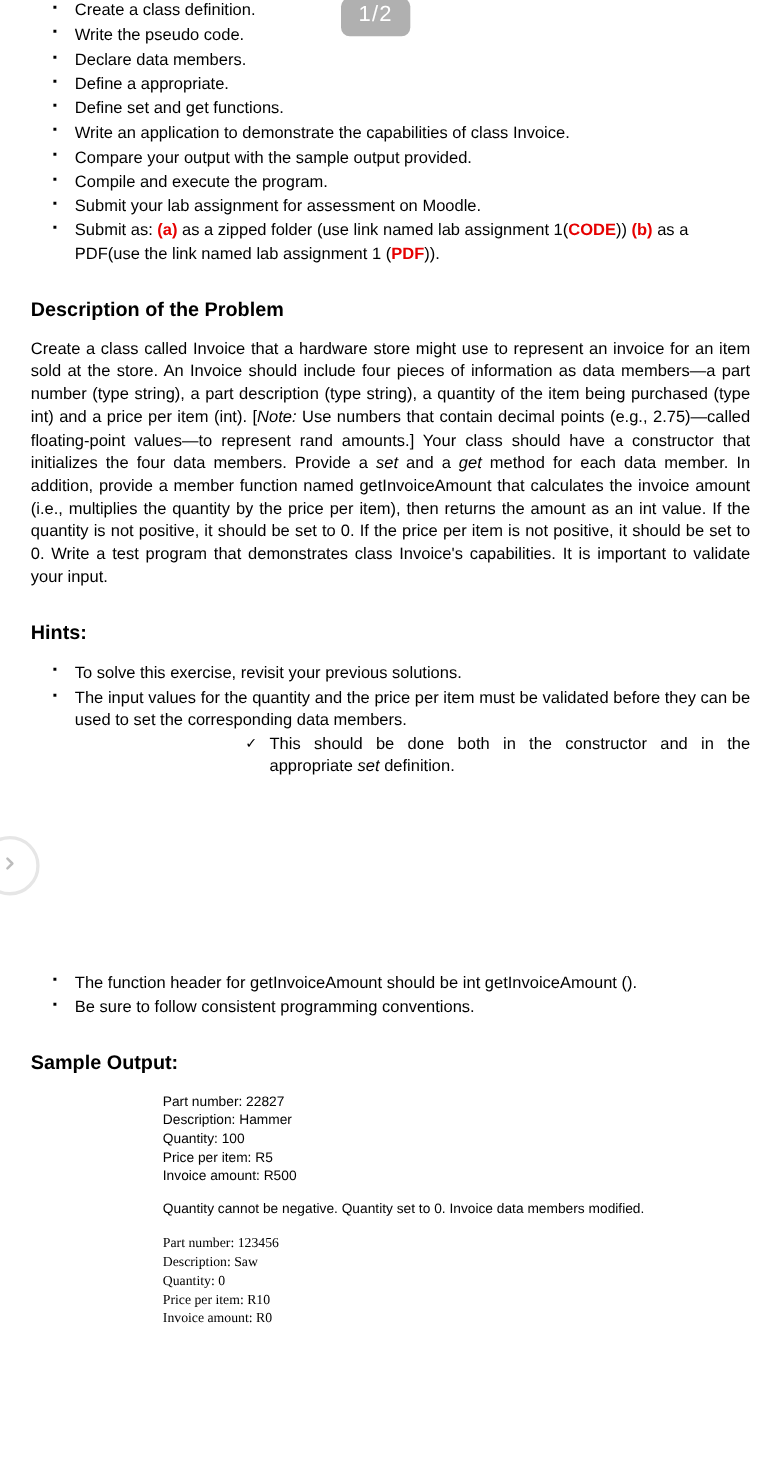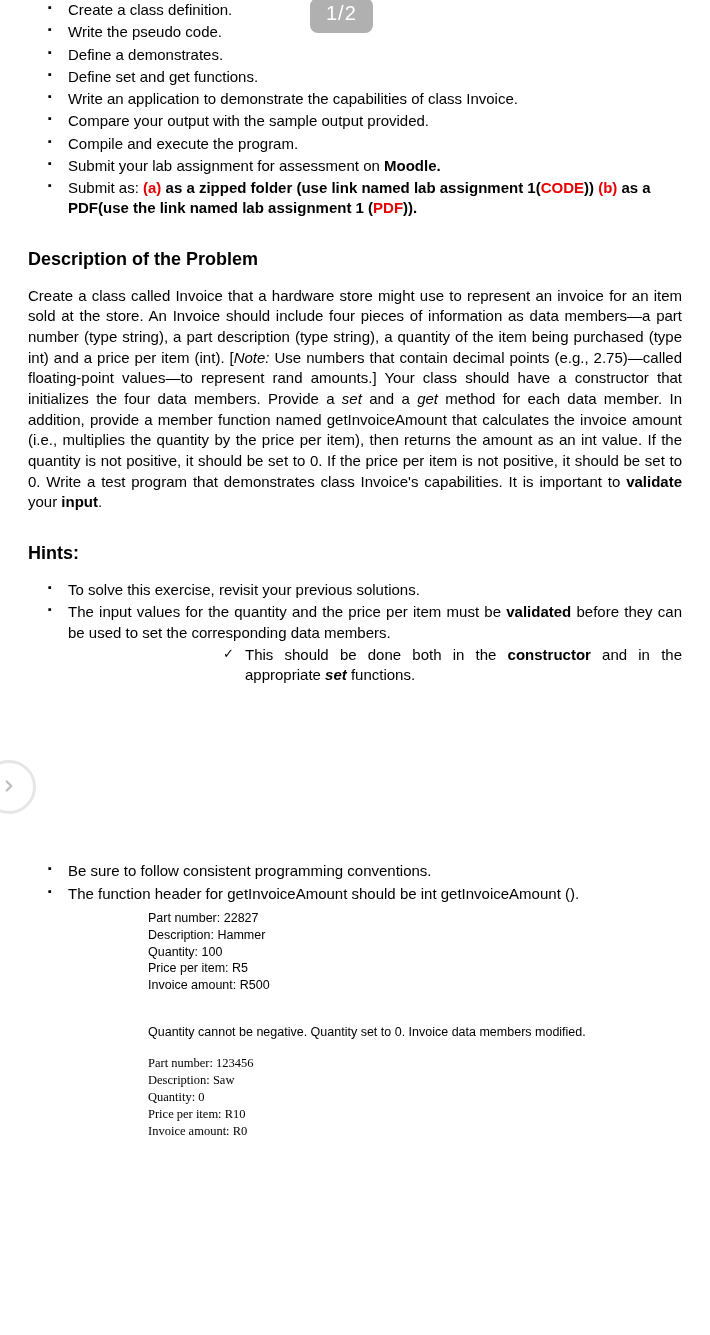--- a/index.html
+++ b/index.html
@@ -70,21 +70,21 @@
     font-size: 18px;
     font-weight: bold;
     margin: 30px 0 16px 0;
   }
   p.justify {
     text-align: justify;
     margin: 12px 0 10px 0;
     line-height: 1.38;
   }
   .ital { font-style: italic; }
-  .bold { font-weight: bold; }
+  .bold { font-weight: normal; }
   .red { color: #e60000; font-weight: bold; }
   .nav-arrow {
     position: absolute;
     left: -18px;
     top: 760px;
     width: 48px;
     height: 48px;
     border: 3px solid #e6e6e6;
     border-radius: 50%;
     background: #fff;
@@ -105,21 +105,22 @@
 </head>
 <body>
 
 <div class="page">
 
   <div class="page-badge">1/2</div>
 
   <ul class="square">
     <li>Create a class definition.</li>
     <li>Write the pseudo code.</li>
-    <li>Define a demonstrates.</li>
+    <li>Declare data members.</li>
+    <li>Define a appropriate.</li>
     <li>Define set and get functions.</li>
     <li>Write an application to demonstrate the capabilities of class Invoice.</li>
     <li>Compare your output with the sample output provided.</li>
     <li>Compile and execute the program.</li>
     <li>
       <span>Submit your lab assignment for assessment on </span><span class="bold">Moodle.</span>
     </li>
     <li>
       <span>Submit as: </span><span class="red">(a)</span><span class="bold"> as a zipped folder (use link named lab assignment 1</span><span class="bold">(</span><span class="red">CODE</span><span class="bold">)</span><span class="bold">) </span><span class="red">(b)</span><span class="bold"> as a PDF(use the link named lab assignment 1 </span><span class="bold">(</span><span class="red">PDF</span><span class="bold">)</span><span class="bold">).</span>
     </li>
@@ -133,48 +134,49 @@
 
   <h3 class="section">Hints:</h3>
 
   <ul class="square">
     <li>To solve this exercise, revisit your previous solutions.</li>
     <li style="text-align:justify;">
       <span>The input values for the quantity and the price per item must be </span><span class="bold">validated</span><span> before they can be used to set the corresponding data members.</span>
       <div class="hints-sub">
         <ul class="check">
           <li>
-            <span>This should be done both in the </span><span class="bold">constructor</span><span> and in the appropriate </span><span class="bold ital">set </span><span>functions.</span>
+            <span>This should be done both in the </span><span class="bold">constructor</span><span> and in the appropriate </span><span class="bold ital">set </span><span>definition.</span>
           </li>
         </ul>
       </div>
     </li>
   </ul>
 
   <div class="nav-arrow">
     <span>
       <svg viewBox="0 0 24 24" fill="none" stroke="#bdbdbd" stroke-width="3" stroke-linecap="round" stroke-linejoin="round">
           <polyline points="9 18 15 12 9 6"></polyline>
         </svg>
     </span>
   </div>
 
   <div class="gap"></div>
 
   <ul class="square">
+    <li>The function header for getInvoiceAmount should be int getInvoiceAmount ().</li>
     <li>Be sure to follow consistent programming conventions.</li>
-    <li>The function header for getInvoiceAmount should be int getInvoiceAmount ().</li>
   </ul>
 
+  <h3 class="section">Sample Output:</h3>
 
   <div class="sample-block">Part number: 22827
 Description: Hammer
 Quantity: 100
 Price per item: R5
 Invoice amount: R500</div>
-  <div class="sample-block" style="margin-top:30px;">Quantity cannot be negative. Quantity set to 0. Invoice data members modified.</div>
+  <div class="sample-block" style="margin-top:14px;">Quantity cannot be negative. Quantity set to 0. Invoice data members modified.</div>
   <div class="sample-block" style="margin-top:14px;font-family:Liberation Serif, serif;">Part number: 123456
 Description: Saw
 Quantity: 0
 Price per item: R10
 Invoice amount: R0</div>
 
 </div>
 
 </body></html>

